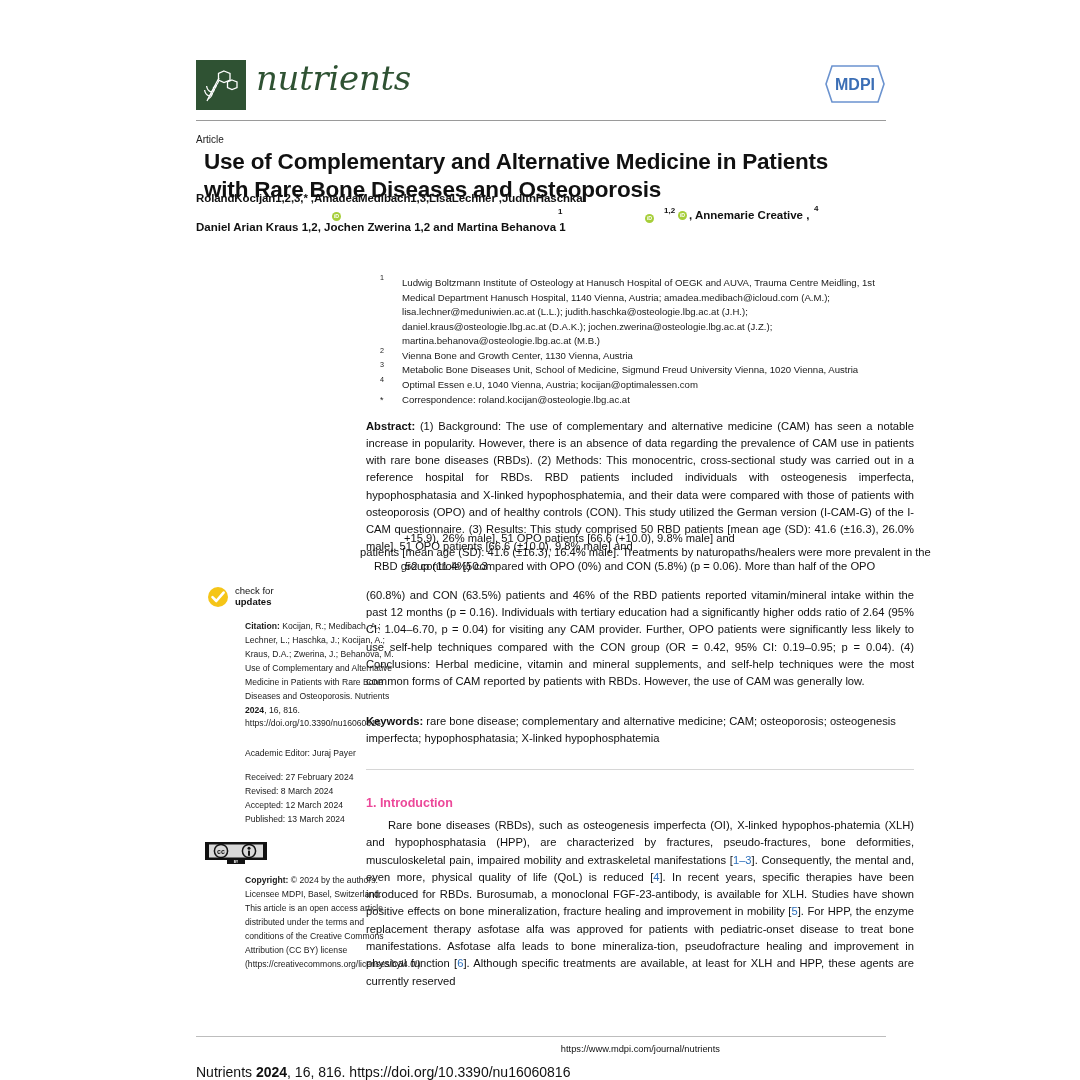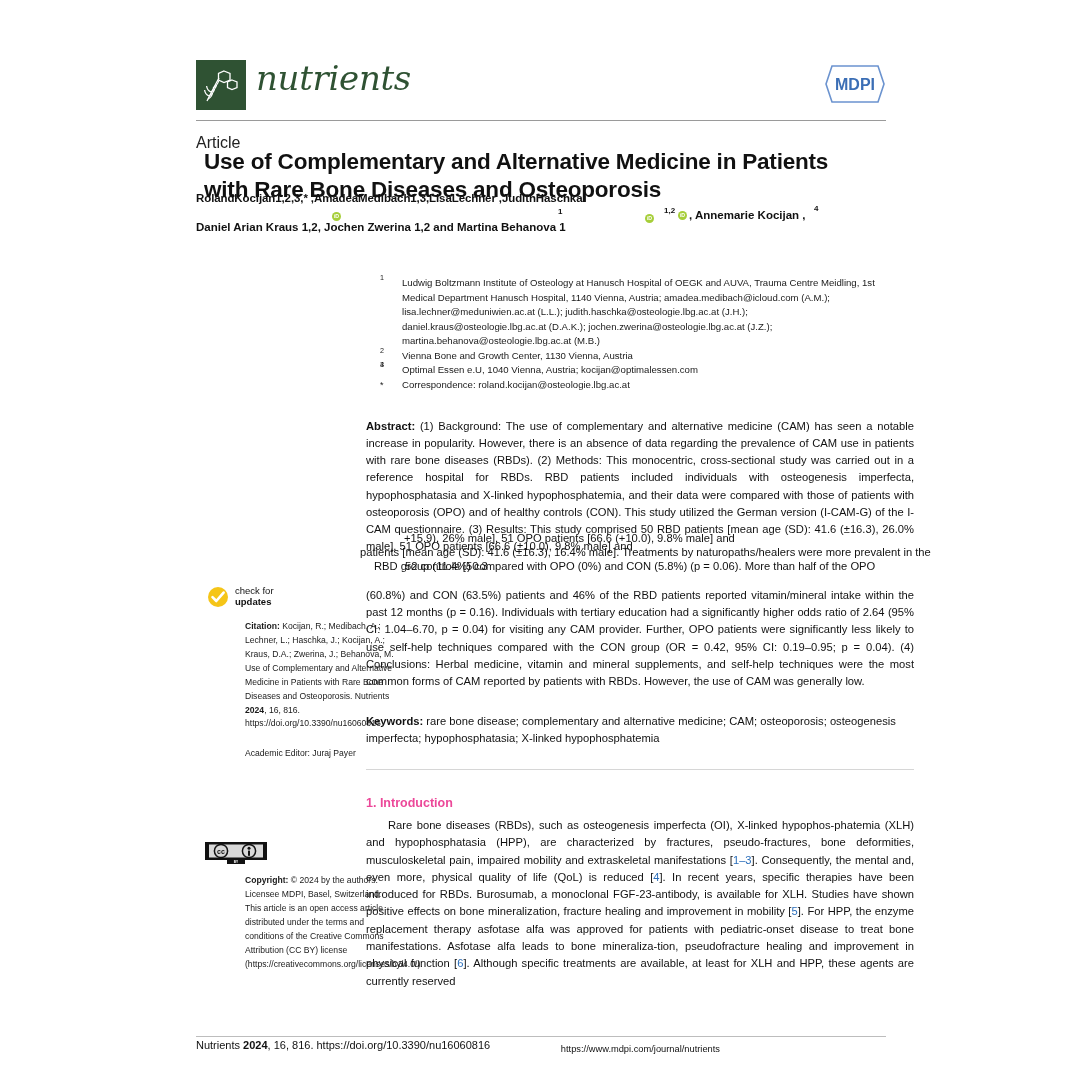--- a/index.html
+++ b/index.html
@@ -15,21 +15,21 @@
 
   
   .masthead{position:absolute;left:196px;top:60px;width:690px;height:58px;}
   .journal-mark{position:absolute;left:0;top:0;width:48px;height:48px;background:#2f5233;border:1px solid #2f5233;}
   .journal-mark svg{display:block;}
   .journal-name{position:absolute;left:60px;top:-2px;font-family:"DejaVu Serif", serif;font-style:italic;font-size:34px;color:#2f5233;letter-spacing:-0.3px;}
   .mdpi-logo{position:absolute;right:0;top:2px;width:62px;height:44px;}
   .rule{position:absolute;left:196px;top:120px;width:690px;height:1px;background:#9a9a9a;}
 
   
-  .kicker{position:absolute;left:196px;top:134px;font-size:16px;color:#222;}
+  .kicker{position:absolute;left:196px;top:134px;font-size:10px;color:#222;}
   .title{position:absolute;left:196px;top:148px;width:640px;font-size:22.5px;font-weight:bold;line-height:1.23;letter-spacing:-0.2px;color:#111;margin-left:8px;}
 
   
   .authors{position:absolute;left:196px;top:190px;width:700px;height:60px;font-size:11.5px;font-weight:bold;color:#111;}
   .au-l1{position:absolute;left:0;top:2px;white-space:nowrap;letter-spacing:-0.1px;}
   .au-l2{position:absolute;left:0;top:31px;white-space:nowrap;}
   .au-frag{position:absolute;white-space:nowrap;}
   .au-sup{font-size:8px;vertical-align:super;font-weight:bold;}
   .orcid{display:inline-block;width:9px;height:9px;border-radius:50%;background:#a6ce39;color:#fff;font-size:5.2px;font-weight:bold;line-height:9px;text-align:center;vertical-align:middle;font-family:"Liberation Sans",sans-serif;}
 
@@ -65,21 +65,21 @@
   .side b{font-weight:bold;}
   .side-citation{top:620px;}
   .side-editor{top:747px;}
   .side-dates{top:771px;}
   .cc{position:absolute;left:205px;top:842px;width:62px;height:22px;}
   .side-copy{top:874px;}
   .side a, .side .lnk{color:#1a1a1a;text-decoration:none;}
 
   
   .foot-rule{position:absolute;left:196px;top:1036px;width:690px;height:1px;background:#bdbdbd;}
-  .foot-left{position:absolute;left:196px;top:1039px;font-size:11px;color:#111;}
+  .foot-left{position:absolute;left:196px;top:1064px;font-size:14px;color:#111;}
   .foot-left b{font-weight:bold;}
   .foot-right{position:absolute;right:196px;top:1044px;font-size:9.3px;color:#111;}
 </style>
 </head>
 <body>
 
 <div class="page">
 
   <div class="masthead">
     <div class="journal-mark">
@@ -113,35 +113,36 @@
 
   <div class="authors">
     <div class="au-l1">RolandKocijan1,2,3,* ,AmadeaMedibach1,3,LisaLechner ,JudithHaschka</div>
     <div class="au-l2">Daniel Arian Kraus 1,2, Jochen Zwerina 1,2 and Martina Behanova 1</div>
 
     <span class="au-frag" style="left:136px;top:20px;"><span class="orcid">iD</span></span>
     <span class="au-frag" style="left:362px;top:17px;"><span class="au-sup">1</span></span>
     <span class="au-frag" style="left:449px;top:22px;"><span class="orcid">iD</span></span>
     <span class="au-frag" style="left:468px;top:16px;"><span class="au-sup">1,2</span></span>
     <span class="au-frag" style="left:482px;top:19px;"><span class="orcid">iD</span></span>
-    <span class="au-frag" style="left:493px;top:19px;">, Annemarie Kocijan ,</span>
+    <span class="au-frag" style="left:493px;top:19px;">, Annemarie Creative ,</span>
     <span class="au-frag" style="left:618px;top:14px;"><span class="au-sup">4</span></span>
   </div>
 
   <div class="affils">
     <div class="affil">
       <span class="num">1</span>
       <span>Ludwig Boltzmann Institute of Osteology at Hanusch Hospital of OEGK and AUVA, Trauma Centre Meidling, 1st Medical Department Hanusch Hospital, 1140 Vienna, Austria; amadea.medibach@icloud.com (A.M.); lisa.lechner@meduniwien.ac.at (L.L.); judith.haschka@osteologie.lbg.ac.at (J.H.); daniel.kraus@osteologie.lbg.ac.at (D.A.K.); jochen.zwerina@osteologie.lbg.ac.at (J.Z.); martina.behanova@osteologie.lbg.ac.at (M.B.)</span>
     </div>
     <div class="affil">
       <span class="num">2</span>
       <span>Vienna Bone and Growth Center, 1130 Vienna, Austria</span>
     </div>
     <div class="affil">
       <span class="num">3</span>
+      <span>Metabolic Bone Diseases Unit, School of Medicine, Sigmund Freud University Vienna, 1020 Vienna, Austria</span>
     </div>
     <div class="affil">
       <span class="num">4</span>
       <span>Optimal Essen e.U, 1040 Vienna, Austria; kocijan@optimalessen.com</span>
     </div>
     <div class="affil">
       <span class="star">*</span>
       <span>Correspondence: roland.kocijan@osteologie.lbg.ac.at</span>
     </div>
   </div>
@@ -176,20 +177,26 @@
     <div class="t1">check for</div>
     <div class="t2">updates</div>
   </div>
 
   <div class="side side-citation">
     <b>Citation:</b><span> Kocijan, R.; Medibach, A.; Lechner, L.; Haschka, J.; Kocijan, A.; Kraus, D.A.; Zwerina, J.; Behanova, M. Use of Complementary and Alternative Medicine in Patients with Rare Bone Diseases and Osteoporosis. Nutrients </span><b>2024</b><span class="lnk">, 16, 816. https://doi.org/10.3390/nu16060816</span>
   </div>
 
   <div class="side side-editor">Academic Editor: Juraj Payer</div>
 
+  <div class="side side-dates">
+    <div>Received: 27 February 2024</div>
+    <div>Revised: 8 March 2024</div>
+    <div>Accepted: 12 March 2024</div>
+    <div>Published: 13 March 2024</div>
+  </div>
 
   <div class="cc">
     <svg width="62" height="22" viewBox="0 0 62 22">
       <rect x="0" y="0" width="62" height="18" fill="#d8d8d8"></rect>
       <rect x="0" y="0" width="4" height="18" fill="#111"></rect>
       <rect x="58" y="0" width="4" height="18" fill="#111"></rect>
       <rect x="0" y="0" width="62" height="2.5" fill="#111"></rect>
       <rect x="0" y="15.5" width="62" height="2.5" fill="#111"></rect>
       <circle cx="16" cy="9" r="6.6" fill="none" stroke="#111" stroke-width="1.5"></circle>
       <text x="16" y="12" text-anchor="middle" font-family="Liberation Sans, sans-serif" font-size="7" font-weight="bold" fill="#111">cc</text>

